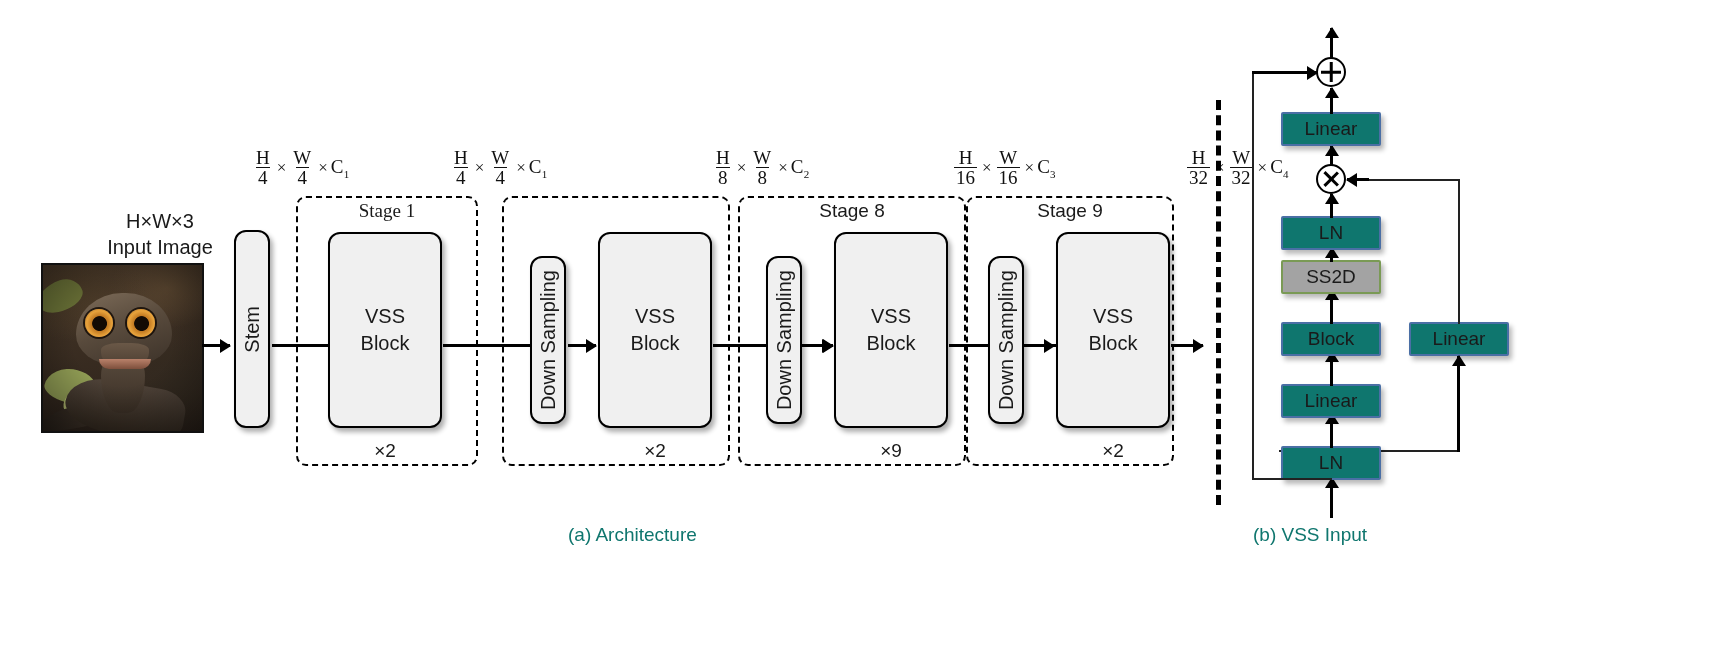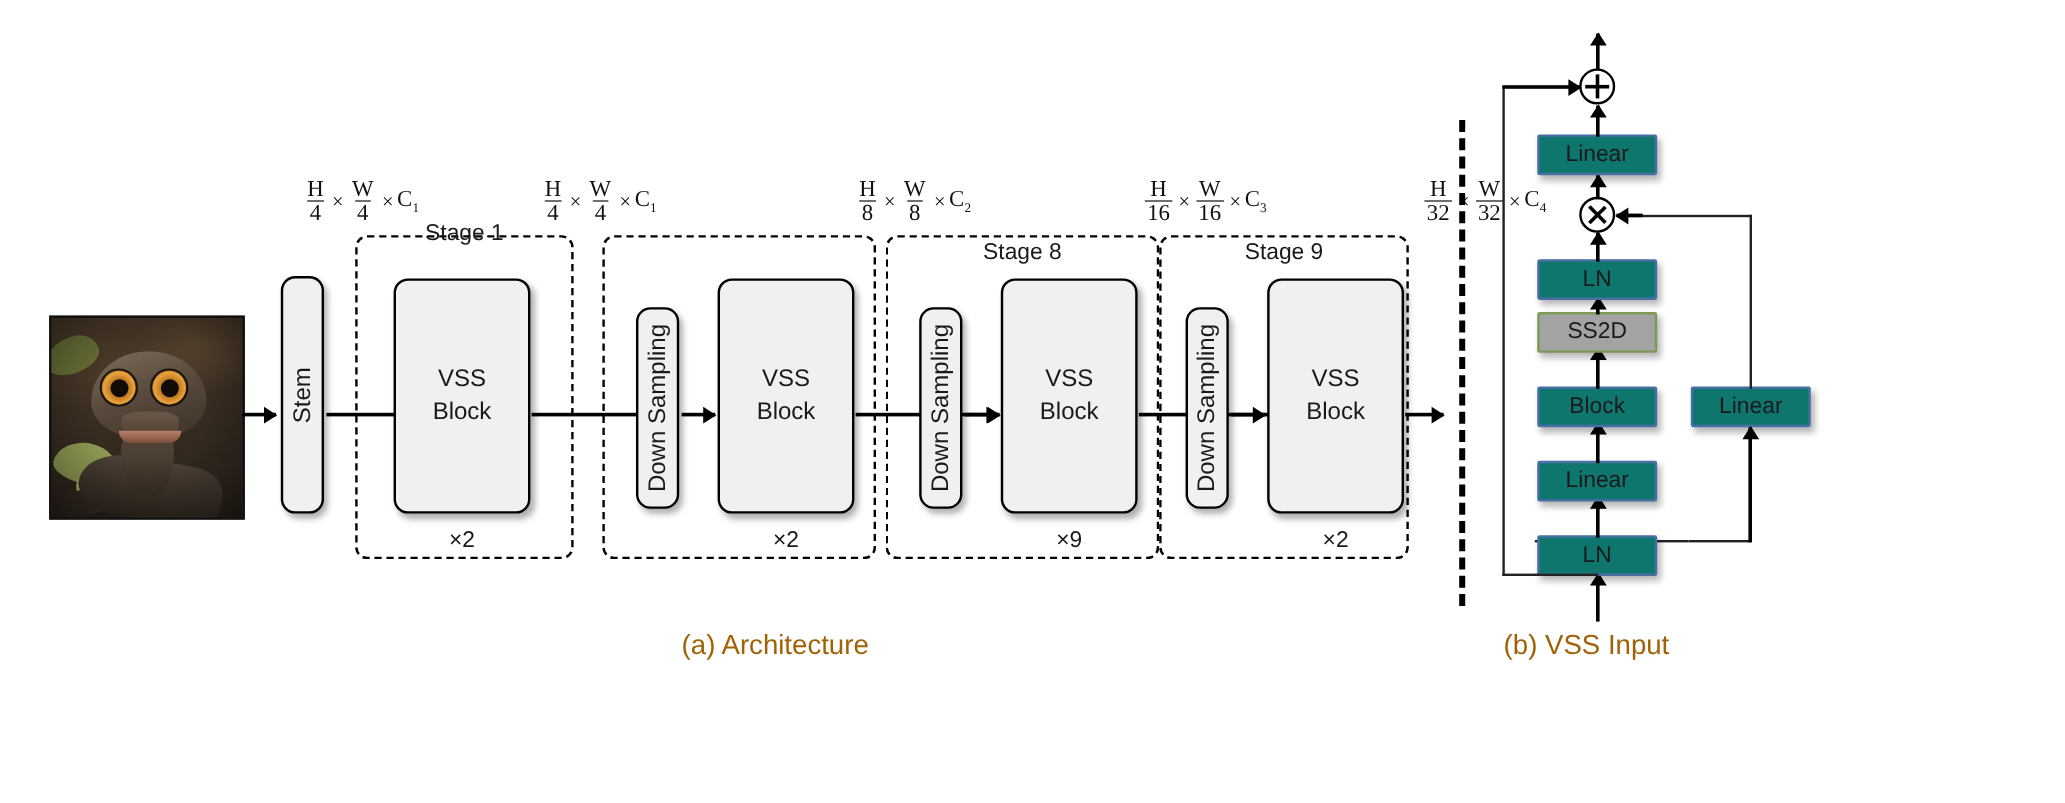--- a/index.html
+++ b/index.html
@@ -277,42 +277,46 @@
   .op-times::after {
     left: 50%; top: 50%;
     width: 2.5px; height: calc(100% - 7px);
   }
   .op-times::before { transform: translate(-50%,-50%) rotate(45deg); }
   .op-times::after  { transform: translate(-50%,-50%) rotate(-45deg); }
 
   
   .caption {
     position: absolute;
-    font-size: 23px;
-    color: #a16207;
+    font-size: 19px;
+    color: #0f766e;
     white-space: nowrap;
   }
 
   
   #watermark {
     position: absolute;
     left: 1192px; top: 512px;
     font-size: 34px;
     color: rgba(140,140,140,.55);
     letter-spacing: 2px;
     white-space: nowrap;
     font-family: "DejaVu Sans", sans-serif;
     pointer-events: none;
   }
 </style>
 </head>
 <body>
 
 <div class="stage-root">
 
+  <div id="input-image-label">
+    <span>H×W×3</span>
+    <span class="l2">Input Image</span>
+  </div>
 
   <div id="input-image">
     <div class="img-layer img-bg"></div>
     <div class="img-leaf-a"></div>
     <div class="img-leaf-b"></div>
     <div class="img-leaf-c"></div>
     <div class="img-tail"></div>
     <div class="img-body"></div>
     <div class="img-neck"></div>
     <div class="img-head"></div>
@@ -395,21 +399,21 @@
     <span class="times">×</span>
     <span class="frac">
       <span class="num">W</span>
       <span class="den">32</span>
     </span>
     <span class="times">×</span>
     <span class="cterm"><span>C</span><sub>4</sub></span>
   </div>
 
   <div class="stage-group" style="left:296px; top:196px; width:182px; height:270px;"></div>
-  <div class="stage-title" style="left:296px; top:184px; width:182px;">Stage 1</div>
+  <div class="stage-title" style="left:296px; top:200px; width:182px;font-family:Liberation Serif, serif;">Stage 1</div>
   <div class="pbox" style="left:328px; top:232px; width:114px; height:196px;">
     <span class="two-line">VSS
 Block</span>
   </div>
   <div class="repeat-label" style="left:328px; top:440px; width:114px;">×2</div>
 
   <div class="harrow" style="left:443px; top:344px; width:120px;"></div>
 
   <div class="stage-group" style="left:502px; top:196px; width:228px; height:270px;"></div>
   <div class="pbox vert" style="left:530px; top:256px; width:36px; height:168px;">

